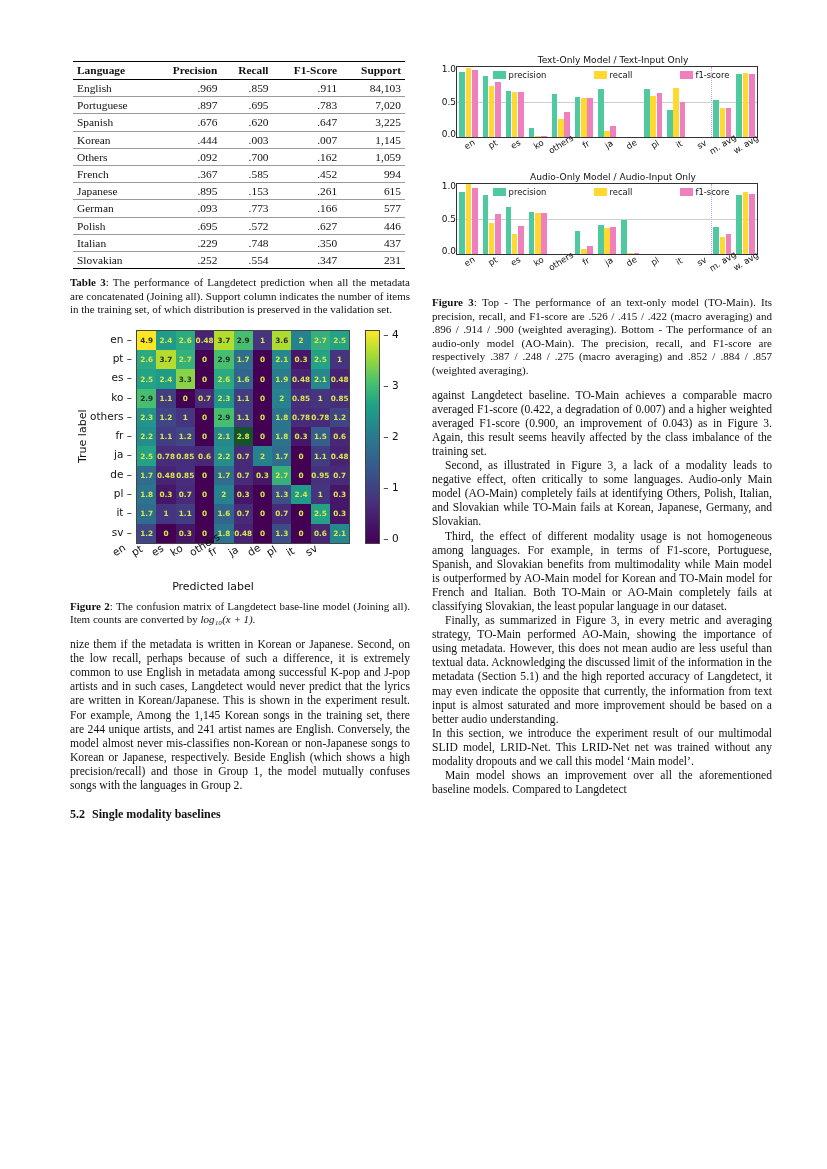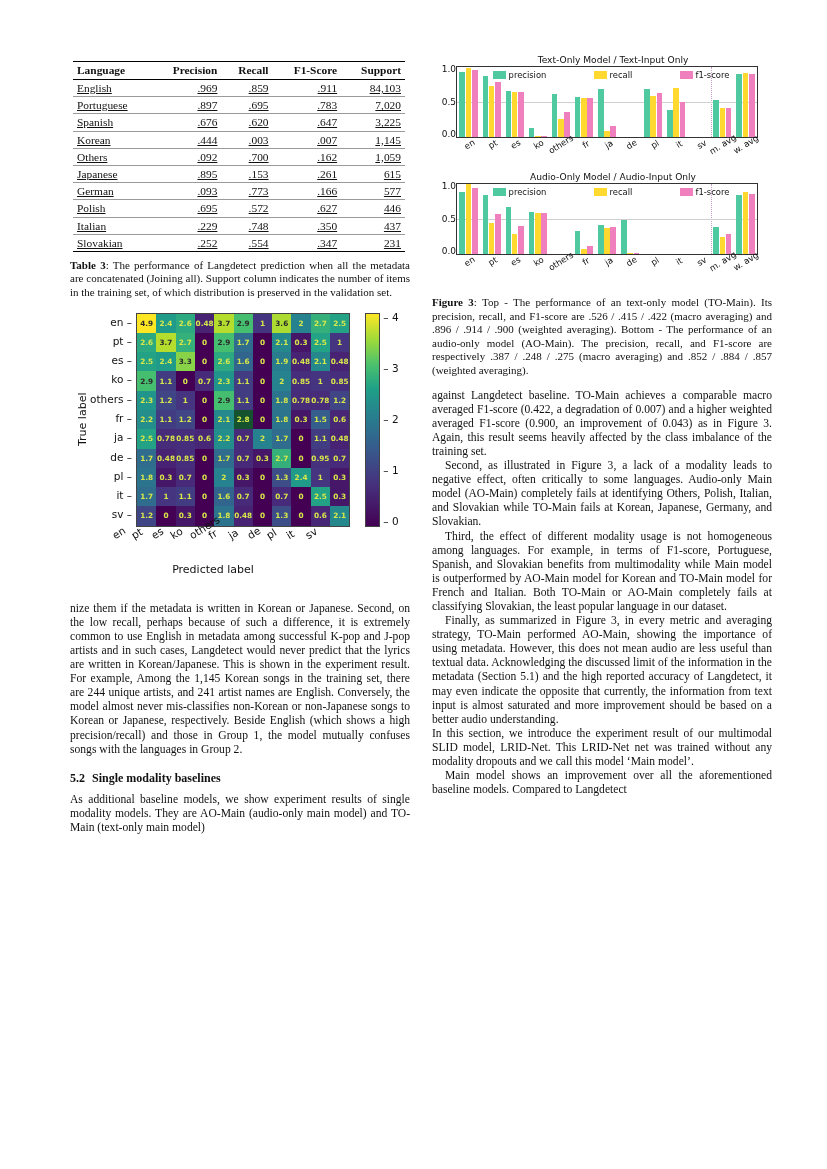--- a/index.html
+++ b/index.html
@@ -24,25 +24,25 @@
   .gap{height:11px;}
   .gap-s{height:7px;}
 
   
   table.t3{border-collapse:collapse;width:332px;font-size:11.4px;margin:6px 0 0 3px;}
   table.t3 th{font-weight:bold;padding:2px 4px 3px 4px;}
   table.t3 td{padding:2.1px 4px;}
   table.t3 th.l,table.t3 td.l{text-align:left;}
   table.t3 th.r,table.t3 td.r{text-align:right;}
   table.t3 thead th{border-top:1.1px solid #000;border-bottom:0.7px solid #000;}
-  table.t3 tbody tr td{border-bottom:0.45px solid #9a9a9a;text-decoration:underline;}
+  table.t3 tbody tr td{border-bottom:0.45px solid #9a9a9a;}
   table.t3 tbody tr:last-child td{border-bottom:1.1px solid #000;}
 
   
-  .fig2{width:340px;margin:13px 0 8px 0;}
+  .fig2{width:340px;margin:13px 0 0 0;}
   .cm-wrap{display:flex;align-items:flex-start;padding-left:6px;}
   .ylab{writing-mode:vertical-rl;transform:rotate(180deg);
         font-family:"DejaVu Sans",sans-serif;font-size:11px;
         height:212px;display:flex;align-items:center;justify-content:center;
         margin-right:1px;}
   .ytick-col{display:flex;flex-direction:column;justify-content:space-between;
              height:212px;padding:0;}
   .ytick{font-family:"DejaVu Sans",sans-serif;font-size:10.5px;
          height:19.27px;line-height:19.27px;text-align:right;padding-right:4px;
          white-space:nowrap;}
@@ -145,20 +145,27 @@
               <td class="r">1,145</td>
             </tr>
             <tr>
               <td class="l">Others</td>
               <td class="r">.092</td>
               <td class="r">.700</td>
               <td class="r">.162</td>
               <td class="r">1,059</td>
             </tr>
             <tr>
+              <td class="l">French</td>
+              <td class="r">.367</td>
+              <td class="r">.585</td>
+              <td class="r">.452</td>
+              <td class="r">994</td>
+            </tr>
+            <tr>
               <td class="l">Japanese</td>
               <td class="r">.895</td>
               <td class="r">.153</td>
               <td class="r">.261</td>
               <td class="r">615</td>
             </tr>
             <tr>
               <td class="l">German</td>
               <td class="r">.093</td>
               <td class="r">.773</td>
@@ -356,29 +363,32 @@
               <div class="xtick"><span>de</span></div>
               <div class="xtick"><span>pl</span></div>
               <div class="xtick"><span>it</span></div>
               <div class="xtick"><span>sv</span></div>
             </div>
         <div class="xlab">Predicted label</div>
       </div>
     </div>
 
     <div class="gap-s"></div>
+    <div class="caption">
+      <b>Figure 2</b><span>: The confusion matrix of Langdetect base-line model (Joining all). Item counts are converted by</span>
+      <i>log₁₀(x + 1).</i>
+    </div>
 
     <div class="gap"></div>
     <p class="para">nize them if the metadata is written in Korean or Japanese. Second, on the low recall, perhaps because of such a difference, it is extremely common to use English in metadata among successful K-pop and J-pop artists and in such cases, Langdetect would never predict that the lyrics are written in Korean/Japanese. This is shown in the experiment result. For example, Among the 1,145 Korean songs in the training set, there are 244 unique artists, and 241 artist names are English. Conversely, the model almost never mis-classifies non-Korean or non-Japanese songs to Korean or Japanese, respectively. Beside English (which shows a high precision/recall) and those in Group 1, the model mutually confuses songs with the languages in Group 2.</p>
 
     <div class="sec-head">
       <span class="num">5.2</span><span>Single modality baselines</span>
     </div>
 
-    <p class="para">As additional baseline models, we show experiment results of single modality models. They are AO-Main (audio-only main model) and TO-Main (text-only main model)</p>
   </div>
 
   <div class="col">
 
     <div class="fig3">
       <div class="bchart">
         <div class="bc-title">Text-Only Model / Text-Input Only</div>
         <div class="bc-body">
           <div class="bc-yticks">
                 <span>1.0</span>

